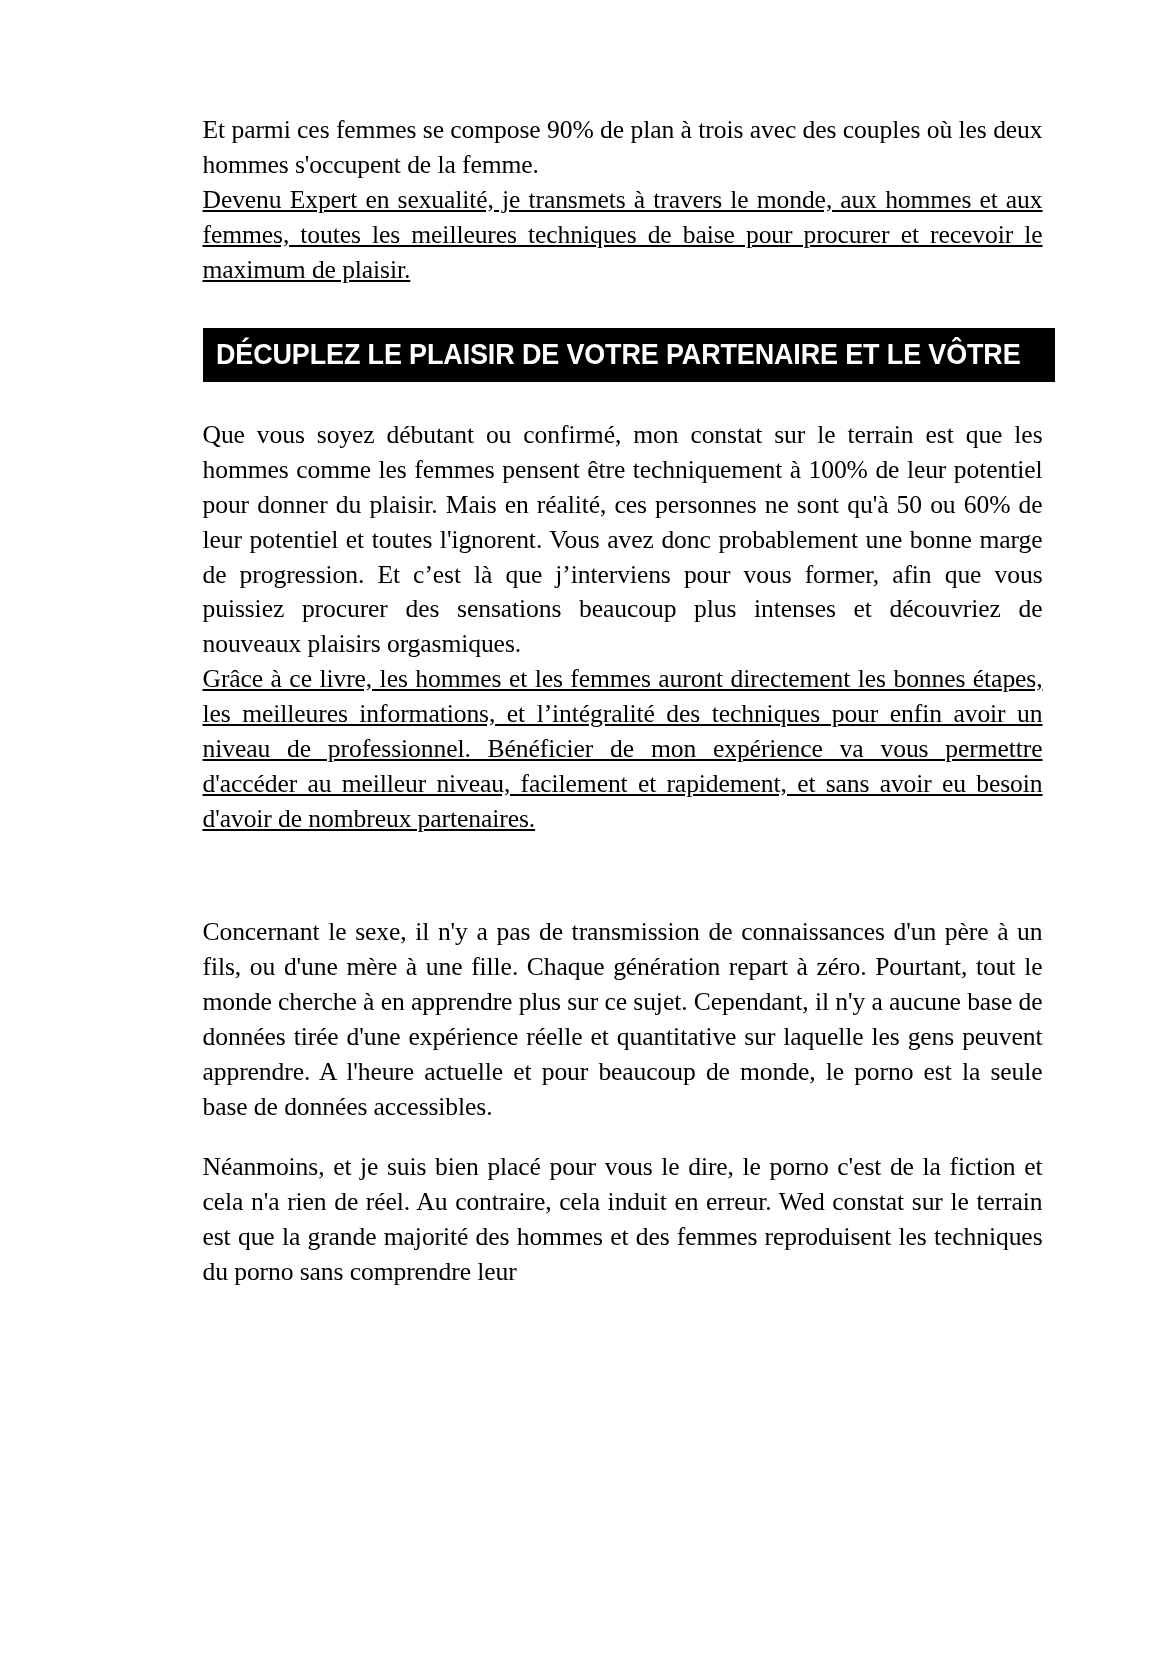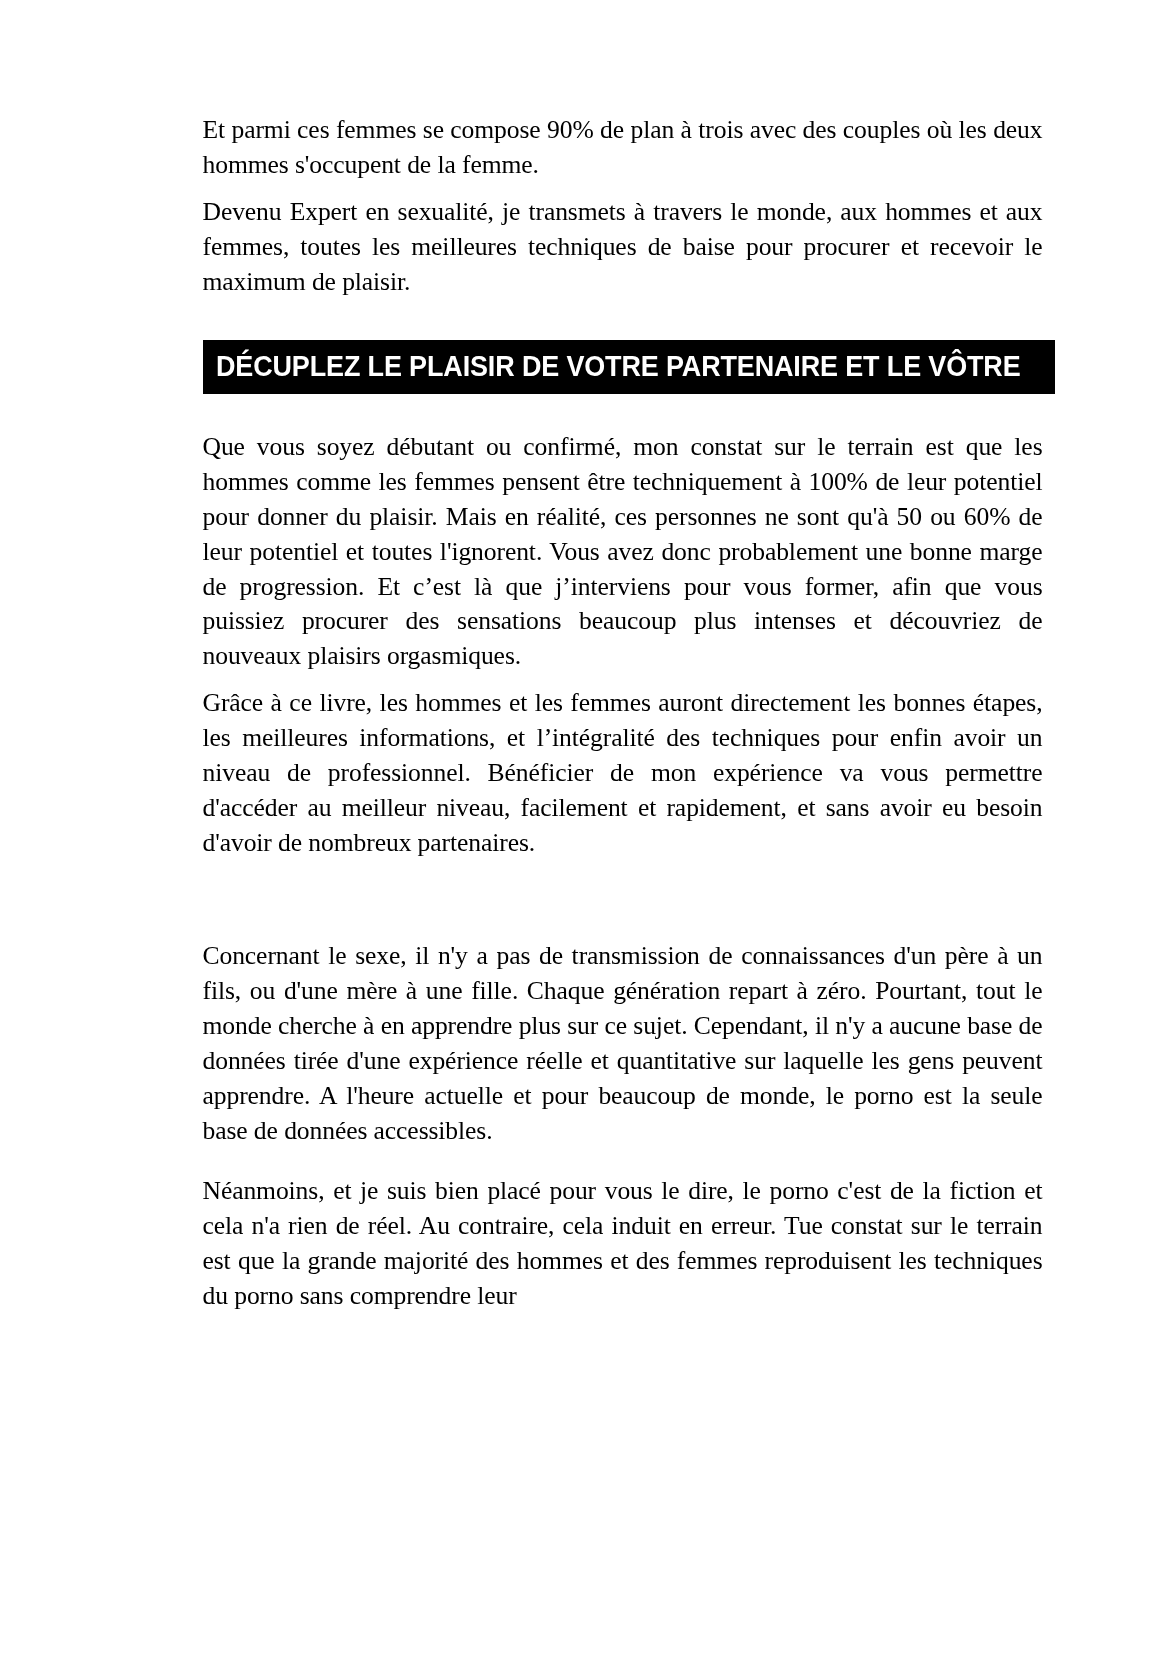--- a/index.html
+++ b/index.html
@@ -33,21 +33,21 @@
     text-align: justify;
     text-justify: inter-word;
     margin: 0;
     letter-spacing: -0.1px;
     word-spacing: 0px;
     hyphens: none;
   }
   .para.last-line-natural {
     text-align-last: left;
   }
-  .tight { margin-top: 12px; }
+  .tight { margin-top: 0; text-decoration: underline; }
   .gap-md { height: 26px; }
 
   
   .banner {
     background: #000000;
     color: #ffffff;
     width: 852px;
     box-sizing: border-box;
     padding: 7px 14px 9px 13px;
     margin: 0;
@@ -93,16 +93,16 @@
 
     <div class="spacer-before-banner2"></div>
 
 
     <div class="spacer-after-banner2"></div>
 
     <p class="para last-line-natural">Concernant le sexe, il n'y a pas de transmission de connaissances d'un père à un fils, ou d'une mère à une fille. Chaque génération repart à zéro. Pourtant, tout le monde cherche à en apprendre plus sur ce sujet. Cependant, il n'y a aucune base de données tirée d'une expérience réelle et quantitative sur laquelle les gens peuvent apprendre. A l'heure actuelle et pour beaucoup de monde, le porno est la seule base de données accessibles.</p>
 
     <div class="gap-md"></div>
 
-    <p class="para last-line-natural">Néanmoins, et je suis bien placé pour vous le dire, le porno c'est de la fiction et cela n'a rien de réel. Au contraire, cela induit en erreur. Tue constat sur le terrain est que la grande majorité des hommes et des femmes reproduisent les techniques du porno sans comprendre leur</p>
+    <p class="para last-line-natural">Néanmoins, et je suis bien placé pour vous le dire, le porno c'est de la fiction et cela n'a rien de réel. Au contraire, cela induit en erreur. Wed constat sur le terrain est que la grande majorité des hommes et des femmes reproduisent les techniques du porno sans comprendre leur</p>
 
   </div>
 </div>
 
 </body></html>

